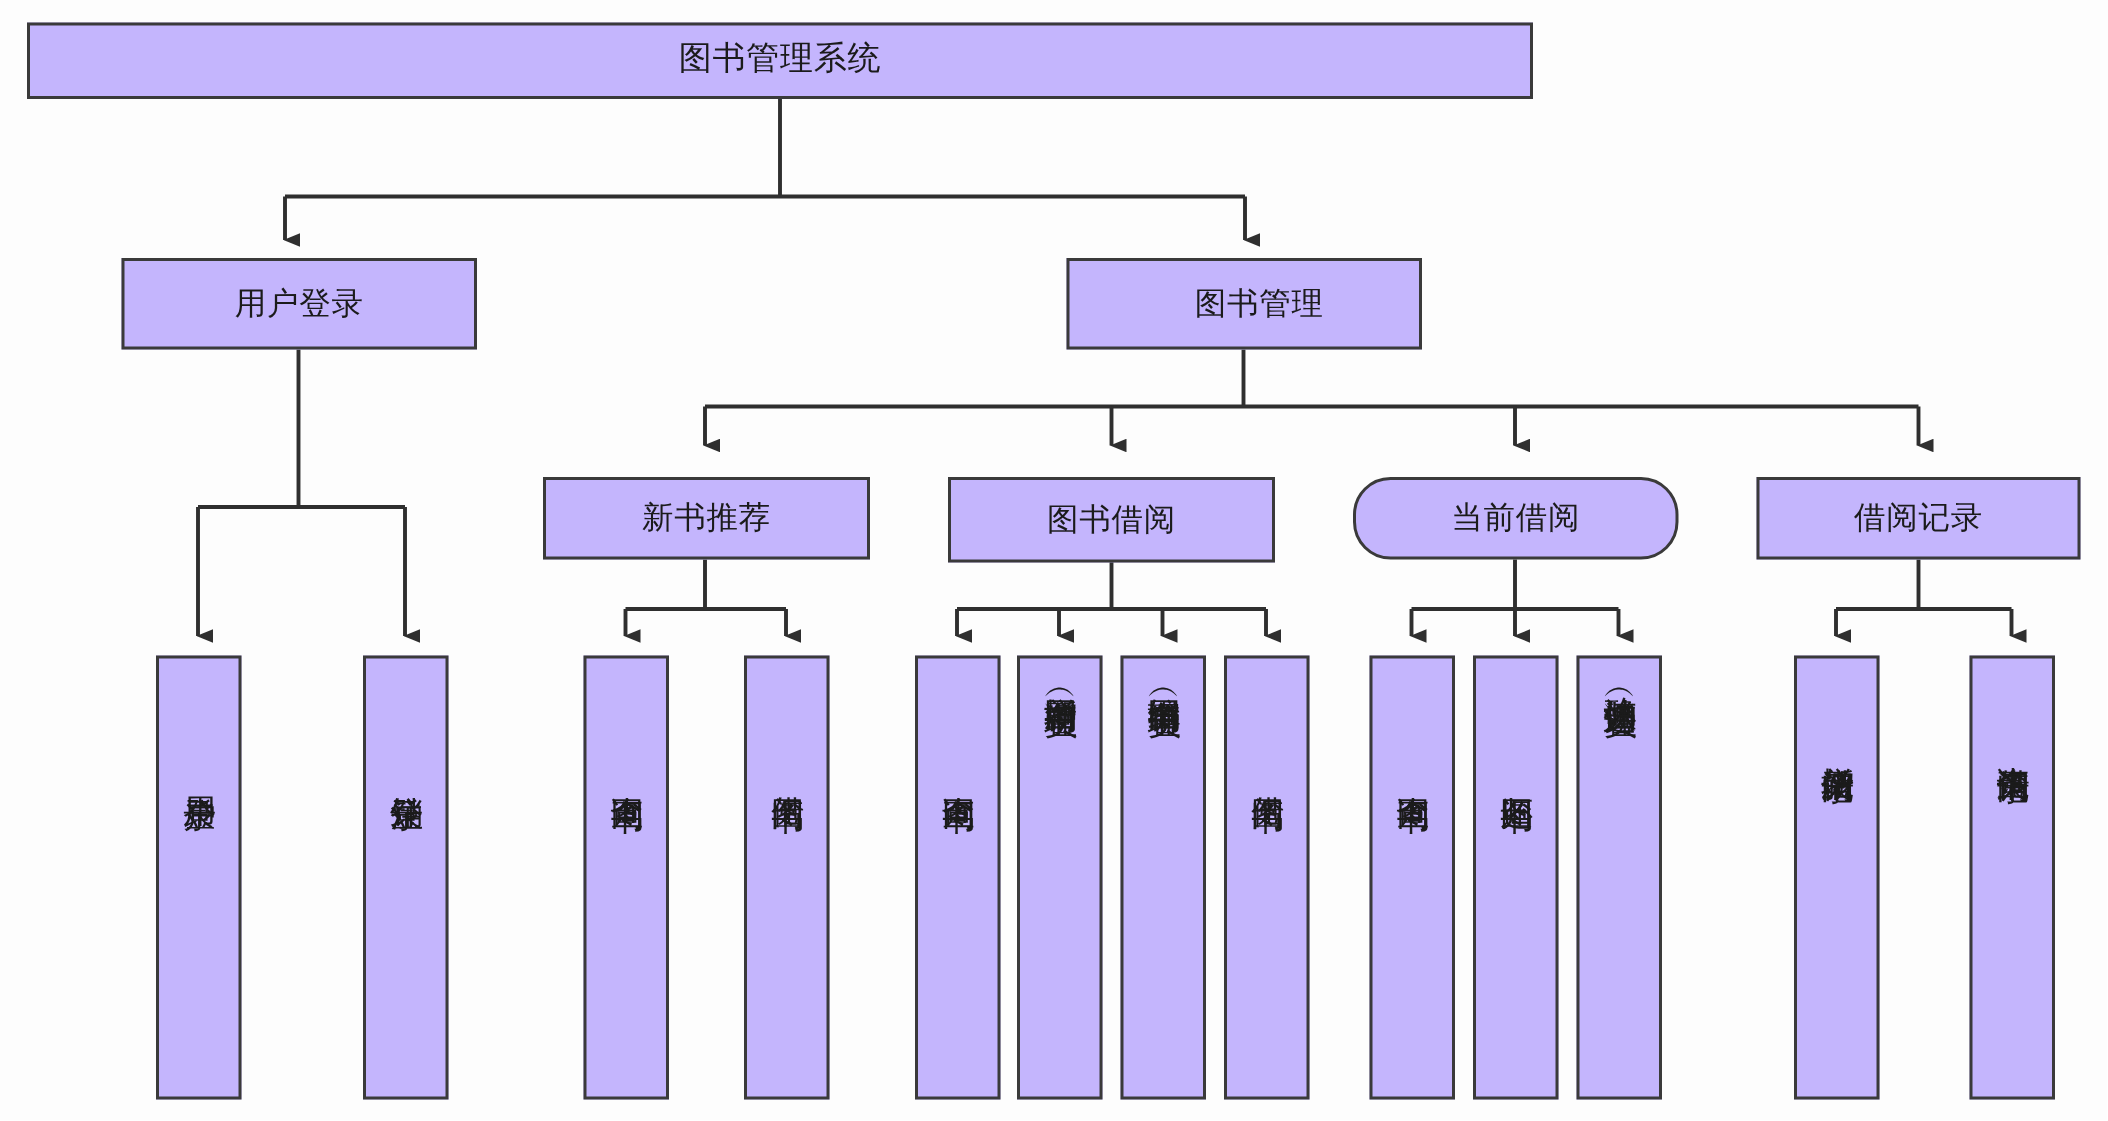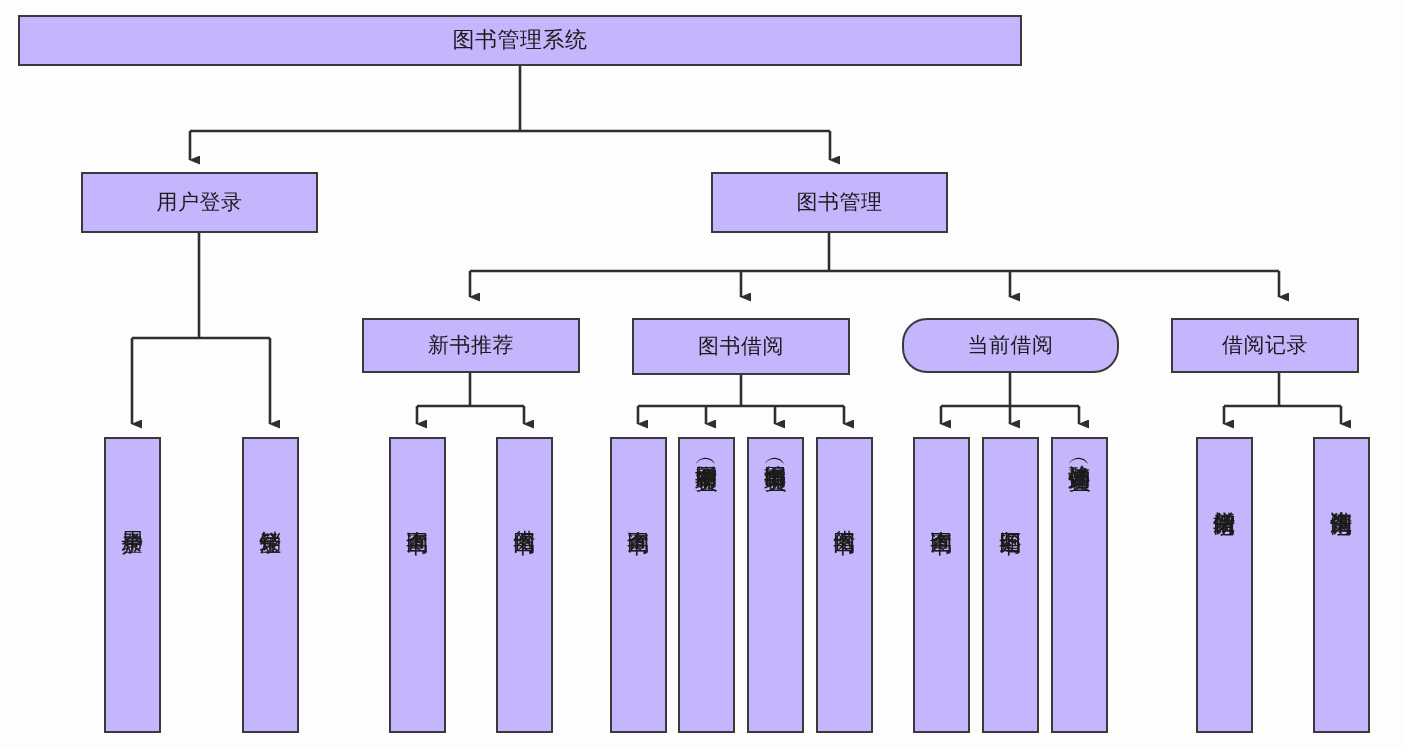--- a/index.html
+++ b/index.html
@@ -143,21 +143,21 @@
 
   <div class="node horiz" style="left:362px;top:318px;width:218px;height:55px;">
     <span class="lbl">新书推荐</span>
   </div>
   <div class="node horiz" style="left:632px;top:318px;width:218px;height:57px;">
     <span class="lbl">图书借阅</span>
   </div>
   <div class="node horiz" style="left:902px;top:318px;width:217px;height:55px;border-radius:25px;">
     <span class="lbl">当前借阅</span>
   </div>
-  <div class="node horiz" style="left:1171px;top:318px;width:188px;height:55px;">
+  <div class="node horiz" style="left:1171px;top:318px;width:216px;height:55px;">
     <span class="lbl">借阅记录</span>
   </div>
 
   <div class="node leaf mid" style="left:104px;top:437px;width:57px;height:296px;">
     <span class="lbl">用户登录</span>
   </div>
   <div class="node leaf mid" style="left:242px;top:437px;width:57px;height:296px;">
     <span class="lbl">注销登录</span>
   </div>
 

